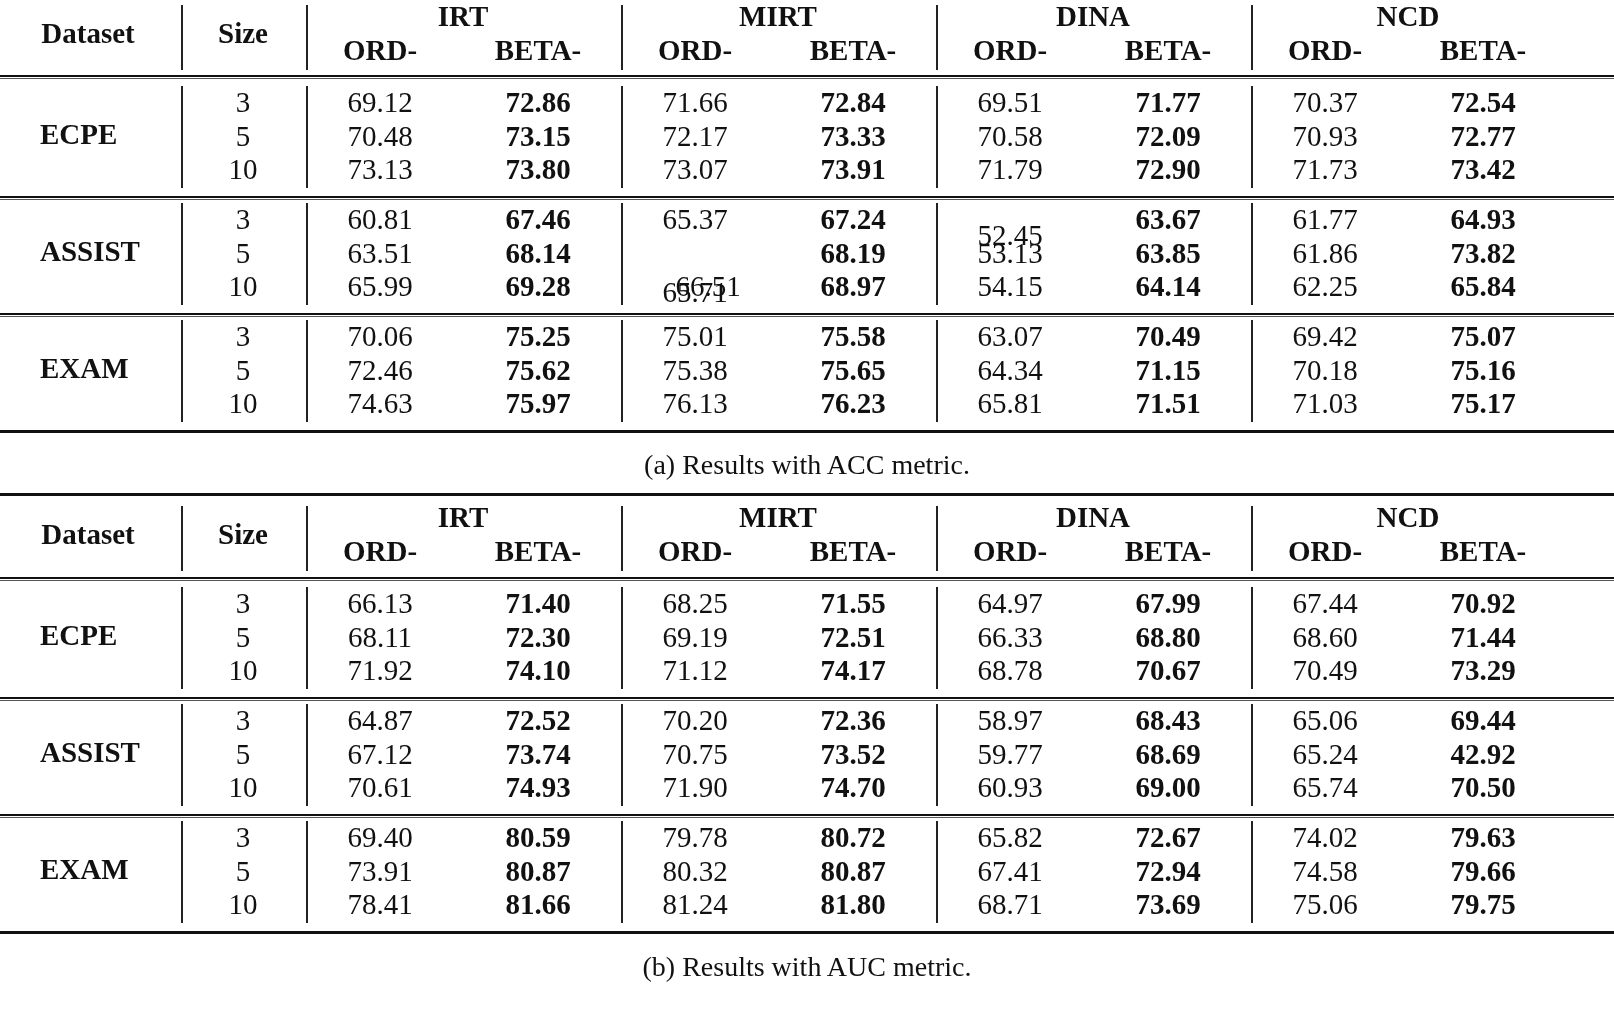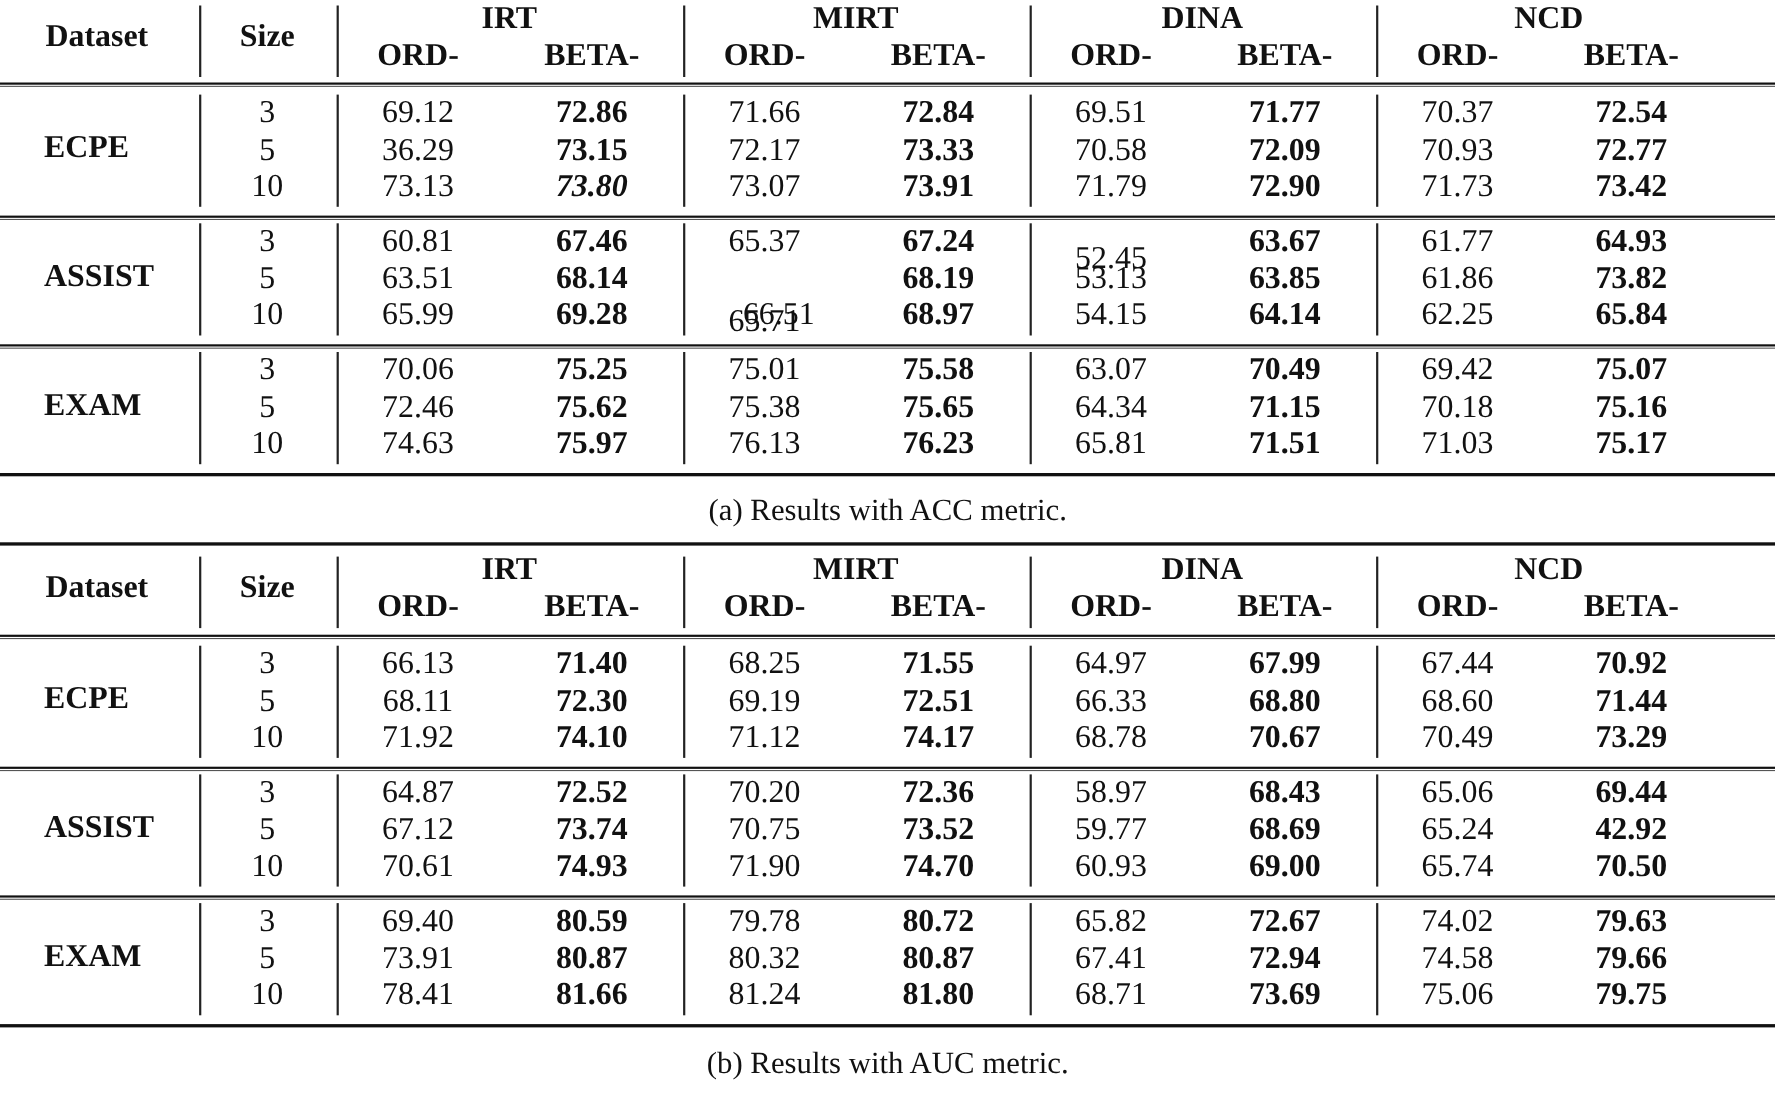--- a/index.html
+++ b/index.html
@@ -56,31 +56,31 @@
       <div class="cell" style="left: 243px; top: 85px;">3</div>
       <div class="cell" style="left: 380px; top: 85px;">69.12</div>
       <div class="cell bold" style="left: 538px; top: 85px;">72.86</div>
       <div class="cell" style="left: 695px; top: 85px;">71.66</div>
       <div class="cell bold" style="left: 853px; top: 85px;">72.84</div>
       <div class="cell" style="left: 1010px; top: 85px;">69.51</div>
       <div class="cell bold" style="left: 1168px; top: 85px;">71.77</div>
       <div class="cell" style="left: 1325px; top: 85px;">70.37</div>
       <div class="cell bold" style="left: 1483px; top: 85px;">72.54</div>
       <div class="cell" style="left: 243px; top: 118.5px;">5</div>
-      <div class="cell" style="left: 380px; top: 118.5px;">36.29</div>
+      <div class="cell" style="left: 380px; top: 118.5px;">70.48</div>
       <div class="cell bold" style="left: 538px; top: 118.5px;">73.15</div>
       <div class="cell" style="left: 695px; top: 118.5px;">72.17</div>
       <div class="cell bold" style="left: 853px; top: 118.5px;">73.33</div>
       <div class="cell" style="left: 1010px; top: 118.5px;">70.58</div>
       <div class="cell bold" style="left: 1168px; top: 118.5px;">72.09</div>
       <div class="cell" style="left: 1325px; top: 118.5px;">70.93</div>
       <div class="cell bold" style="left: 1483px; top: 118.5px;">72.77</div>
       <div class="cell" style="left: 243px; top: 152px;">10</div>
       <div class="cell" style="left: 380px; top: 152px;">73.13</div>
-      <div class="cell bold" style="left: 538px; top: 152px; font-style: italic;">73.80</div>
+      <div class="cell bold" style="left: 538px; top: 152px;">73.80</div>
       <div class="cell" style="left: 695px; top: 152px;">73.07</div>
       <div class="cell bold" style="left: 853px; top: 152px;">73.91</div>
       <div class="cell" style="left: 1010px; top: 152px;">71.79</div>
       <div class="cell bold" style="left: 1168px; top: 152px;">72.90</div>
       <div class="cell" style="left: 1325px; top: 152px;">71.73</div>
       <div class="cell bold" style="left: 1483px; top: 152px;">73.42</div>
       <div class="vline" style="left: 181px; top: 203px; height: 102px;"></div>
       <div class="vline" style="left: 306px; top: 203px; height: 102px;"></div>
       <div class="vline" style="left: 621px; top: 203px; height: 102px;"></div>
       <div class="vline" style="left: 936px; top: 203px; height: 102px;"></div>

